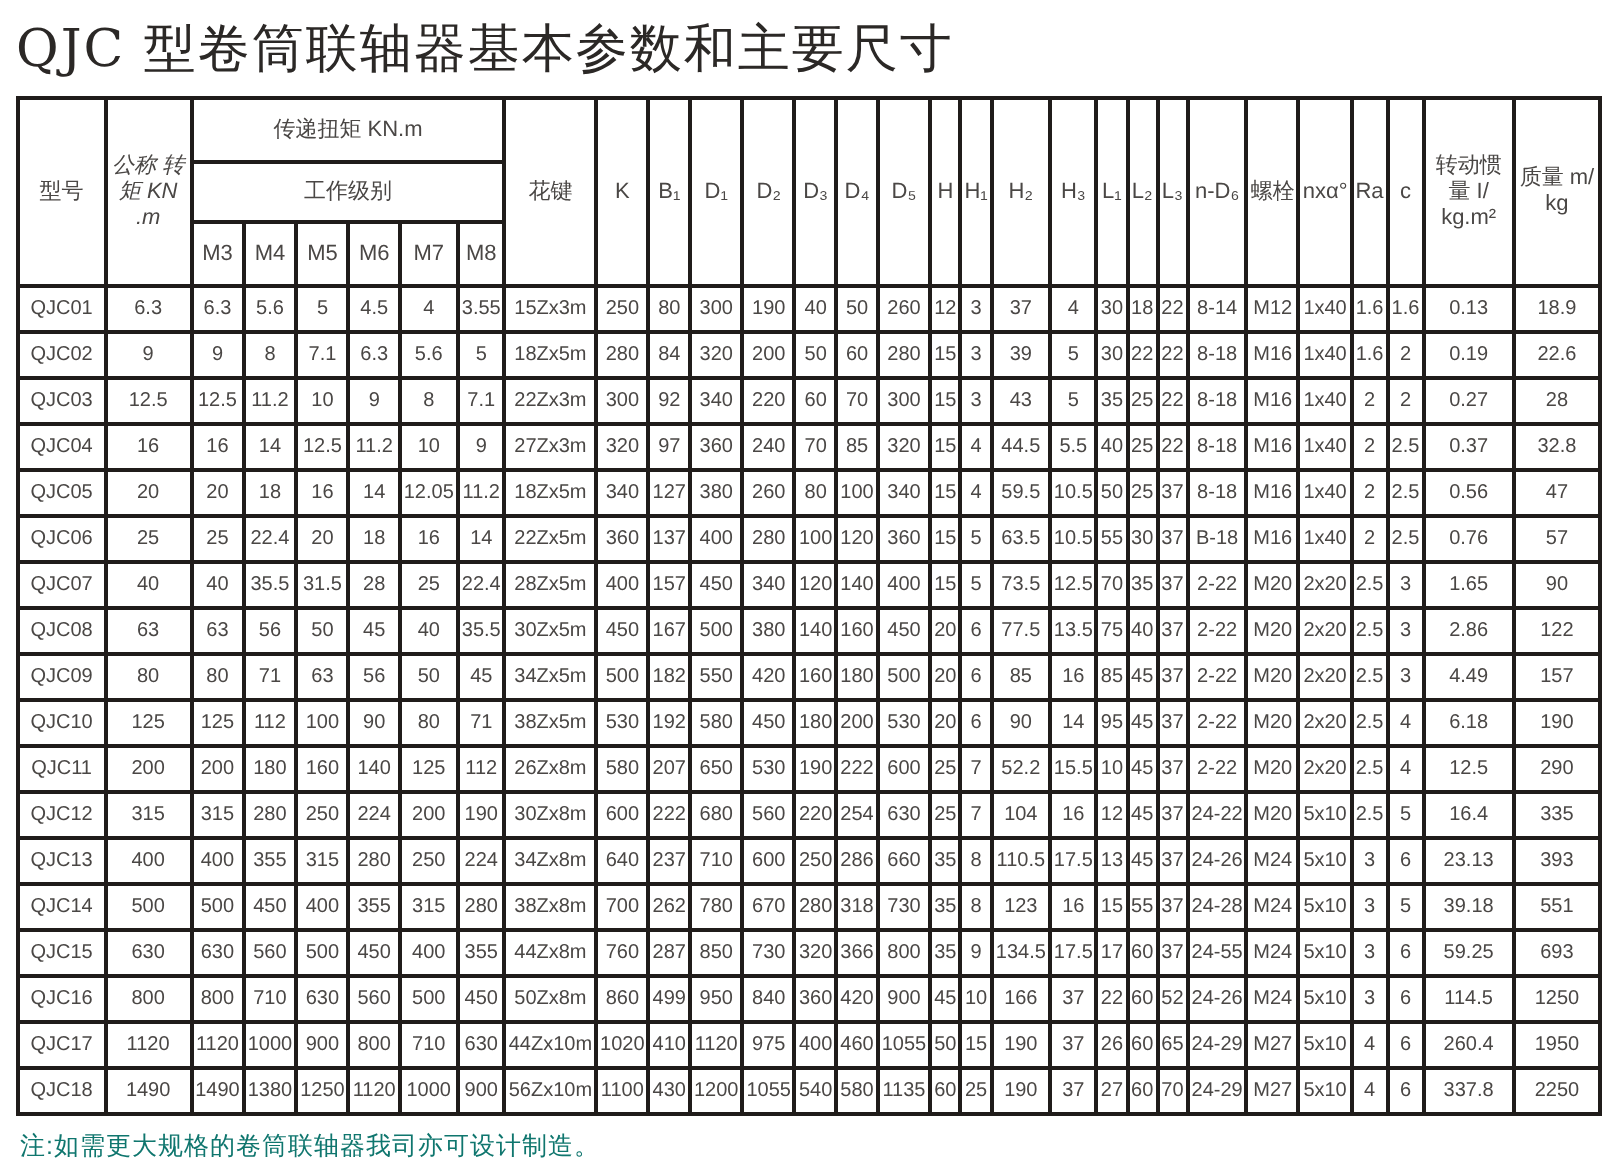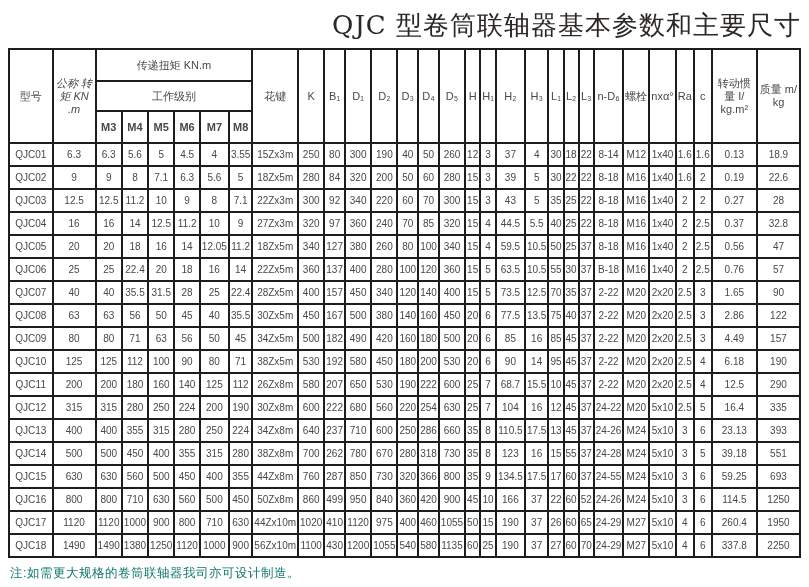--- a/index.html
+++ b/index.html
@@ -1,35 +1,35 @@
 <!DOCTYPE html>
 <html><head>
 <meta charset="utf-8">
 <style>
   html,body{margin:0;padding:0;background:#ffffff;}
   body{width:809px;height:587px;overflow:hidden;font-family:"Liberation Sans","DejaVu Sans",sans-serif;color:#474443;}
   .page{padding:6px 8px 0 8px;}
   .title{
     font-family:"DejaVu Serif","Liberation Serif",serif;
-    font-size:26px;line-height:34px;text-align:right;color:#2b2826;
+    font-size:26px;line-height:34px;text-align:left;color:#2b2826;
     letter-spacing:1px;margin:2px 0 6px 0;font-weight:500;
   }
   table.spec{
     border-collapse:collapse;table-layout:auto;width:793px;margin:0 auto;
     border:2px solid #201c1a;
   }
   table.spec th, table.spec td{
     border:2px solid #201c1a;
     text-align:center;vertical-align:middle;
     font-weight:normal;color:#4a4745;
     padding:0 1px;
   }
   table.spec thead th{font-size:11px;line-height:13px;white-space:nowrap;height:28px;}
   table.spec thead tr.hrow1 th{height:30px;}
-  table.spec thead tr.hrow3 th{height:30px;font-weight:bold;}
+  table.spec thead tr.hrow3 th{height:30px;}
   table.spec tbody td, table.spec tbody th{
     font-size:10px;line-height:12px;white-space:nowrap;height:21px;
   }
   th.wrap{white-space:normal !important;}
   th.col-nominal{width:40px;font-style:italic;}
   th.col-inertia{width:42px;}
   th.col-mass{width:40px;}
   th.col-model{width:40px;}
   .note{
     font-size:12.5px;color:#0f766e;margin:7px 0 0 2px;letter-spacing:0.5px;
@@ -344,21 +344,21 @@
           <td>80</td>
           <td>80</td>
           <td>71</td>
           <td>63</td>
           <td>56</td>
           <td>50</td>
           <td>45</td>
           <td>34Zx5m</td>
           <td>500</td>
           <td>182</td>
-          <td>490</td>
+          <td>550</td>
           <td>420</td>
           <td>160</td>
           <td>180</td>
           <td>500</td>
           <td>20</td>
           <td>6</td>
           <td>85</td>
           <td>16</td>
           <td>85</td>
           <td>45</td>
@@ -415,21 +415,21 @@
           <td>26Zx8m</td>
           <td>580</td>
           <td>207</td>
           <td>650</td>
           <td>530</td>
           <td>190</td>
           <td>222</td>
           <td>600</td>
           <td>25</td>
           <td>7</td>
-          <td>68.7</td>
+          <td>52.2</td>
           <td>15.5</td>
           <td>10</td>
           <td>45</td>
           <td>37</td>
           <td>2-22</td>
           <td>M20</td>
           <td>2x20</td>
           <td>2.5</td>
           <td>4</td>
           <td>12.5</td>

